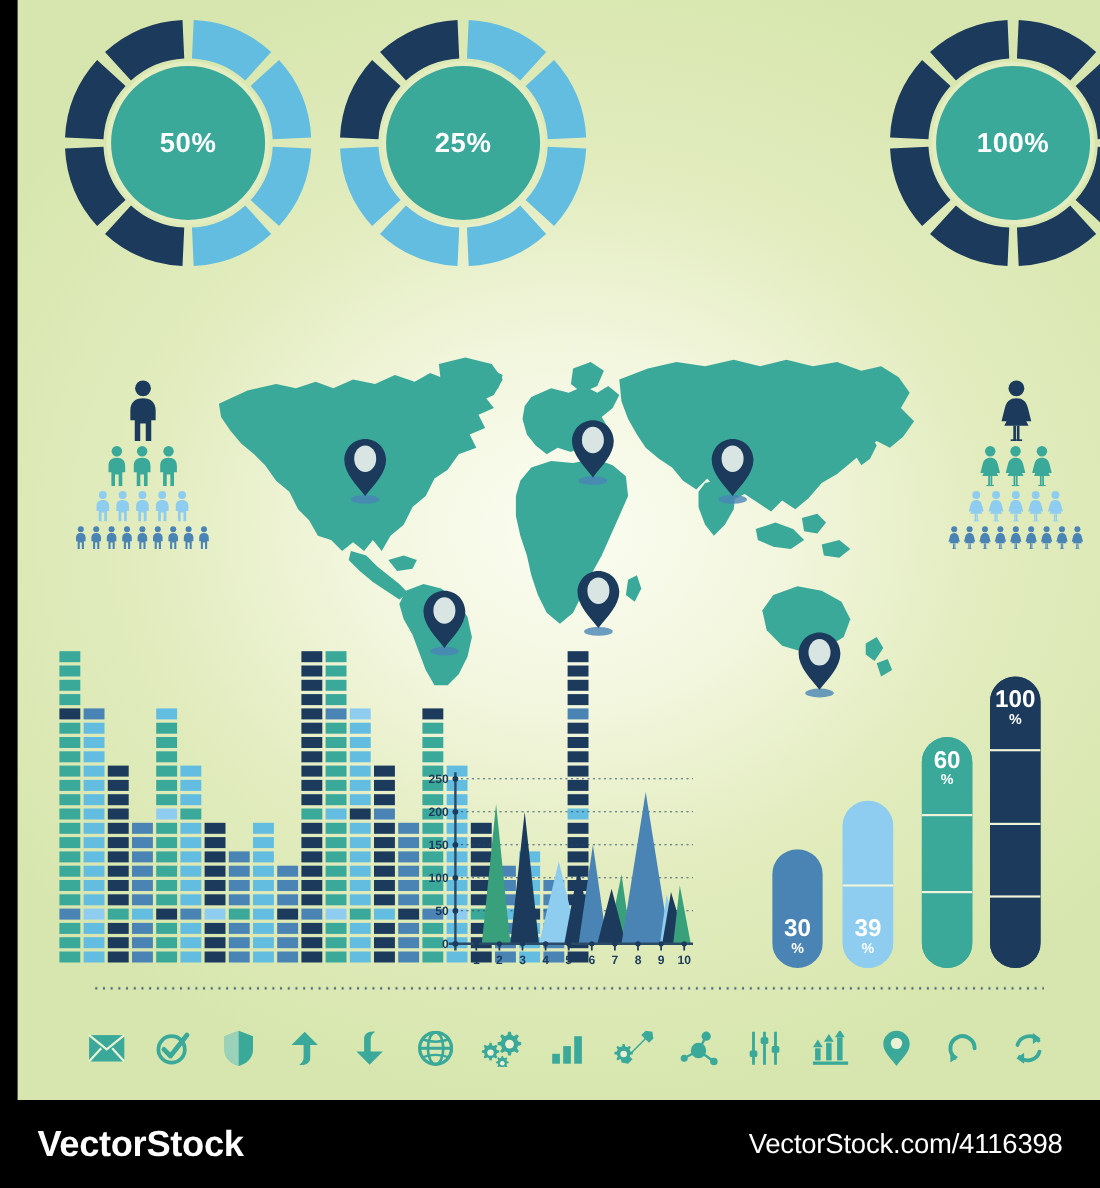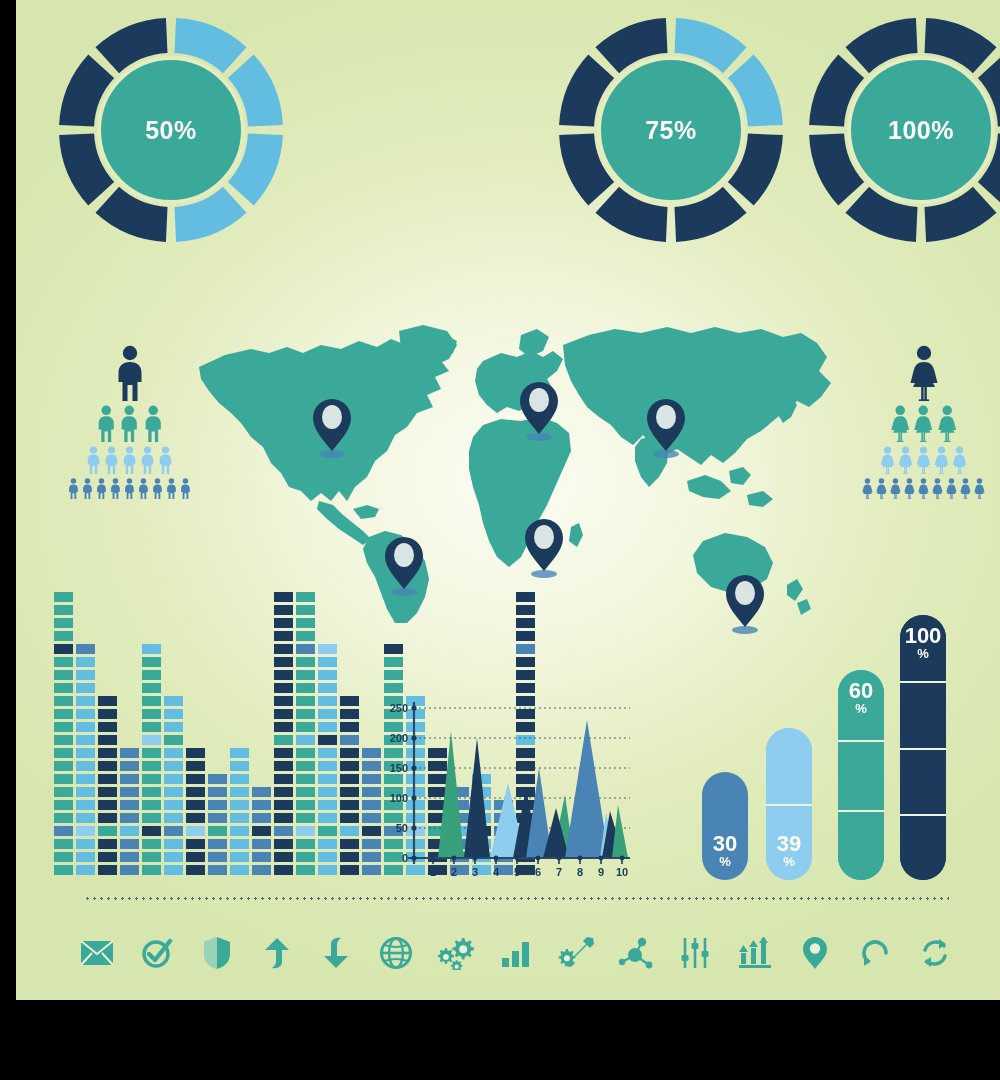--- a/index.html
+++ b/index.html
@@ -99,33 +99,33 @@
             <path d="M226.88470381656003,120.08065467047642 A112,112 0 0 1 197.706998150099,190.52186740937702 L171.86106122819305,166.9212838439467 A77,77 0 0 0 191.92073387388504,118.49295008595254 Z" fill="#63bde0"></path>
             <path d="M190.52186740937702,197.70699815009897 A112,112 0 0 1 120.0806546704764,226.88470381656003 L118.49295008595253,191.92073387388504 A77,77 0 0 0 166.9212838439467,171.86106122819305 Z" fill="#63bde0"></path>
             <path d="M109.9193453295236,226.88470381656003 A112,112 0 0 1 39.47813259062298,197.70699815009897 L63.0787161560533,171.86106122819305 A77,77 0 0 0 111.50704991404747,191.92073387388504 Z" fill="#1b3a5c"></path>
             <path d="M32.29300184990103,190.52186740937705 A112,112 0 0 1 3.115296183439952,120.08065467047642 L38.07926612611496,118.49295008595254 A77,77 0 0 0 58.13893877180696,166.92128384394672 Z" fill="#1b3a5c"></path>
             <path d="M3.115296183439966,109.91934532952357 A112,112 0 0 1 32.293001849900975,39.47813259062302 L58.13893877180692,63.078716156053325 A77,77 0 0 0 38.07926612611497,111.50704991404744 Z" fill="#1b3a5c"></path>
             <path d="M39.47813259062295,32.29300184990103 A112,112 0 0 1 109.91934532952348,3.115296183439966 L111.50704991404739,38.07926612611497 A77,77 0 0 0 63.07871615605328,58.13893877180696 Z" fill="#1b3a5c"></path>
             <circle cx="115" cy="115" r="72" fill="#3aa99a" stroke="#e4edc0" stroke-width="4"></circle>
           </svg>
           <div class="center-label">50%</div>
         </div>
-        <div class="donut" style="left: 540px;">
+        <div class="donut" style="left: 290px;">
           <svg viewBox="0 0 230 230">
             <path d="M120.0806546704764,3.115296183439952 A112,112 0 0 1 190.52186740937702,32.29300184990102 L166.9212838439467,58.13893877180695 A77,77 0 0 0 118.49295008595253,38.07926612611496 Z" fill="#63bde0"></path>
             <path d="M197.706998150099,39.47813259062299 A112,112 0 0 1 226.88470381656003,109.91934532952358 L191.92073387388504,111.50704991404746 A77,77 0 0 0 171.86106122819305,63.078716156053304 Z" fill="#63bde0"></path>
-            <path d="M226.88470381656003,120.08065467047642 A112,112 0 0 1 197.706998150099,190.52186740937702 L171.86106122819305,166.9212838439467 A77,77 0 0 0 191.92073387388504,118.49295008595254 Z" fill="#1b3a5c"></path>
-            <path d="M190.52186740937702,197.70699815009897 A112,112 0 0 1 120.0806546704764,226.88470381656003 L118.49295008595253,191.92073387388504 A77,77 0 0 0 166.9212838439467,171.86106122819305 Z" fill="#1b3a5c"></path>
-            <path d="M109.9193453295236,226.88470381656003 A112,112 0 0 1 39.47813259062298,197.70699815009897 L63.0787161560533,171.86106122819305 A77,77 0 0 0 111.50704991404747,191.92073387388504 Z" fill="#1b3a5c"></path>
-            <path d="M32.29300184990103,190.52186740937705 A112,112 0 0 1 3.115296183439952,120.08065467047642 L38.07926612611496,118.49295008595254 A77,77 0 0 0 58.13893877180696,166.92128384394672 Z" fill="#1b3a5c"></path>
+            <path d="M226.88470381656003,120.08065467047642 A112,112 0 0 1 197.706998150099,190.52186740937702 L171.86106122819305,166.9212838439467 A77,77 0 0 0 191.92073387388504,118.49295008595254 Z" fill="#63bde0"></path>
+            <path d="M190.52186740937702,197.70699815009897 A112,112 0 0 1 120.0806546704764,226.88470381656003 L118.49295008595253,191.92073387388504 A77,77 0 0 0 166.9212838439467,171.86106122819305 Z" fill="#63bde0"></path>
+            <path d="M109.9193453295236,226.88470381656003 A112,112 0 0 1 39.47813259062298,197.70699815009897 L63.0787161560533,171.86106122819305 A77,77 0 0 0 111.50704991404747,191.92073387388504 Z" fill="#63bde0"></path>
+            <path d="M32.29300184990103,190.52186740937705 A112,112 0 0 1 3.115296183439952,120.08065467047642 L38.07926612611496,118.49295008595254 A77,77 0 0 0 58.13893877180696,166.92128384394672 Z" fill="#63bde0"></path>
             <path d="M3.115296183439966,109.91934532952357 A112,112 0 0 1 32.293001849900975,39.47813259062302 L58.13893877180692,63.078716156053325 A77,77 0 0 0 38.07926612611497,111.50704991404744 Z" fill="#1b3a5c"></path>
             <path d="M39.47813259062295,32.29300184990103 A112,112 0 0 1 109.91934532952348,3.115296183439966 L111.50704991404739,38.07926612611497 A77,77 0 0 0 63.07871615605328,58.13893877180696 Z" fill="#1b3a5c"></path>
             <circle cx="115" cy="115" r="72" fill="#3aa99a" stroke="#e4edc0" stroke-width="4"></circle>
           </svg>
-          <div class="center-label">75%</div>
+          <div class="center-label">25%</div>
         </div>
         <div class="donut" style="left: 790px;">
           <svg viewBox="0 0 230 230">
             <path d="M120.0806546704764,3.115296183439952 A112,112 0 0 1 190.52186740937702,32.29300184990102 L166.9212838439467,58.13893877180695 A77,77 0 0 0 118.49295008595253,38.07926612611496 Z" fill="#1b3a5c"></path>
             <path d="M197.706998150099,39.47813259062299 A112,112 0 0 1 226.88470381656003,109.91934532952358 L191.92073387388504,111.50704991404746 A77,77 0 0 0 171.86106122819305,63.078716156053304 Z" fill="#1b3a5c"></path>
             <path d="M226.88470381656003,120.08065467047642 A112,112 0 0 1 197.706998150099,190.52186740937702 L171.86106122819305,166.9212838439467 A77,77 0 0 0 191.92073387388504,118.49295008595254 Z" fill="#1b3a5c"></path>
             <path d="M190.52186740937702,197.70699815009897 A112,112 0 0 1 120.0806546704764,226.88470381656003 L118.49295008595253,191.92073387388504 A77,77 0 0 0 166.9212838439467,171.86106122819305 Z" fill="#1b3a5c"></path>
             <path d="M109.9193453295236,226.88470381656003 A112,112 0 0 1 39.47813259062298,197.70699815009897 L63.0787161560533,171.86106122819305 A77,77 0 0 0 111.50704991404747,191.92073387388504 Z" fill="#1b3a5c"></path>
             <path d="M32.29300184990103,190.52186740937705 A112,112 0 0 1 3.115296183439952,120.08065467047642 L38.07926612611496,118.49295008595254 A77,77 0 0 0 58.13893877180696,166.92128384394672 Z" fill="#1b3a5c"></path>
             <path d="M3.115296183439966,109.91934532952357 A112,112 0 0 1 32.293001849900975,39.47813259062302 L58.13893877180692,63.078716156053325 A77,77 0 0 0 38.07926612611497,111.50704991404744 Z" fill="#1b3a5c"></path>
@@ -1118,13 +1118,17 @@
             <path d="M6,13 A11,11 0 0 1 25,9" fill="none" stroke="#3aa99a" stroke-width="3.4" stroke-linecap="round"></path>
             <path d="M26,19 A11,11 0 0 1 8,24" fill="none" stroke="#3aa99a" stroke-width="3.4" stroke-linecap="round"></path>
             <path d="M20,2 L27,7 L20,12 Z" fill="#3aa99a"></path>
             <path d="M12,30 L5,25 L12,20 Z" fill="#3aa99a"></path>
           </svg>
         </div>
       </div>
 
   </div>
 
+  <div id="footer">
+    <span class="brand">VectorStock</span>
+    <span class="url">VectorStock.com/4116398</span>
+  </div>
 </div>
 
 </body></html>

